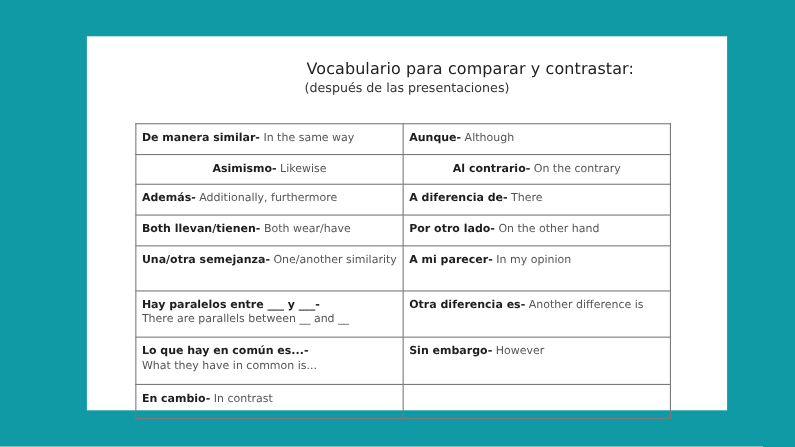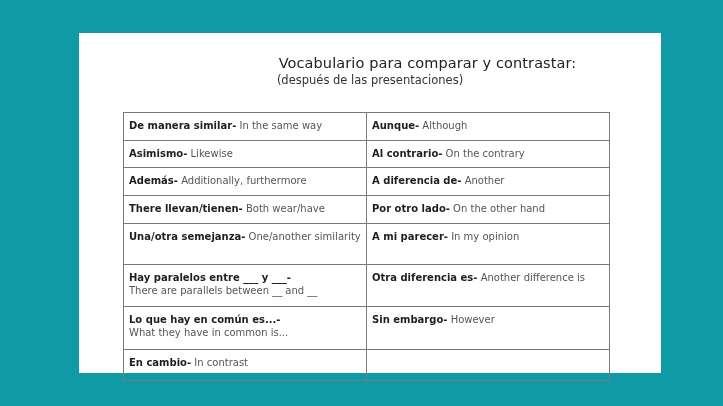--- a/index.html
+++ b/index.html
@@ -61,21 +61,21 @@
     table.vocab col.c1 { width: 243px; }
     table.vocab col.c2 { width: 243px; }
     .term {
       font-weight: bold;
       color: #1e1e1e;
     }
     .trans {
       color: #555555;
     }
     tr.h26 td { height: 17px; }
-    tr.h24 td { height: 16px; }
+    tr.h24 td { height: 16px; text-align: center; }
     tr.h25 td { height: 17px; margin-left: 40px; }
     tr.h38 td { height: 30px; margin-left: 40px; }
     tr.h39 td { height: 31px; margin-top: 47px; }
     tr.h40 td { height: 32px; margin-left: 45px; }
     tr.h28 td { height: 20px; }
   </style>
 </head>
 <body>
 
 <div class="card">
@@ -91,24 +91,24 @@
       <tr class="h26">
         <td><span class="term">De manera similar-</span><span class="trans"> In the same way</span></td>
         <td><span class="term">Aunque-</span><span class="trans"> Although</span></td>
       </tr>
       <tr class="h24">
         <td><span class="term">Asimismo-</span><span class="trans"> Likewise</span></td>
         <td><span class="term">Al contrario-</span><span class="trans"> On the contrary</span></td>
       </tr>
       <tr class="h25">
         <td><span class="term">Además-</span><span class="trans"> Additionally, furthermore</span></td>
-        <td><span class="term">A diferencia de-</span><span class="trans"> Another</span></td>
+        <td><span class="term">A diferencia de-</span><span class="trans"> There</span></td>
       </tr>
       <tr class="h26">
-        <td><span class="term">There llevan/tienen-</span><span class="trans"> Both wear/have</span></td>
+        <td><span class="term">Both llevan/tienen-</span><span class="trans"> Both wear/have</span></td>
         <td><span class="term">Por otro lado-</span><span class="trans"> On the other hand</span></td>
       </tr>
       <tr class="h38">
         <td><span class="term">Una/otra semejanza-</span><span class="trans"> One/another similarity</span></td>
         <td><span class="term">A mi parecer-</span><span class="trans"> In my opinion</span></td>
       </tr>
       <tr class="h39">
         <td>
             <div class="term">Hay paralelos entre ___ y ___-</div>
             <div class="trans">There are parallels between __ and __</div>

